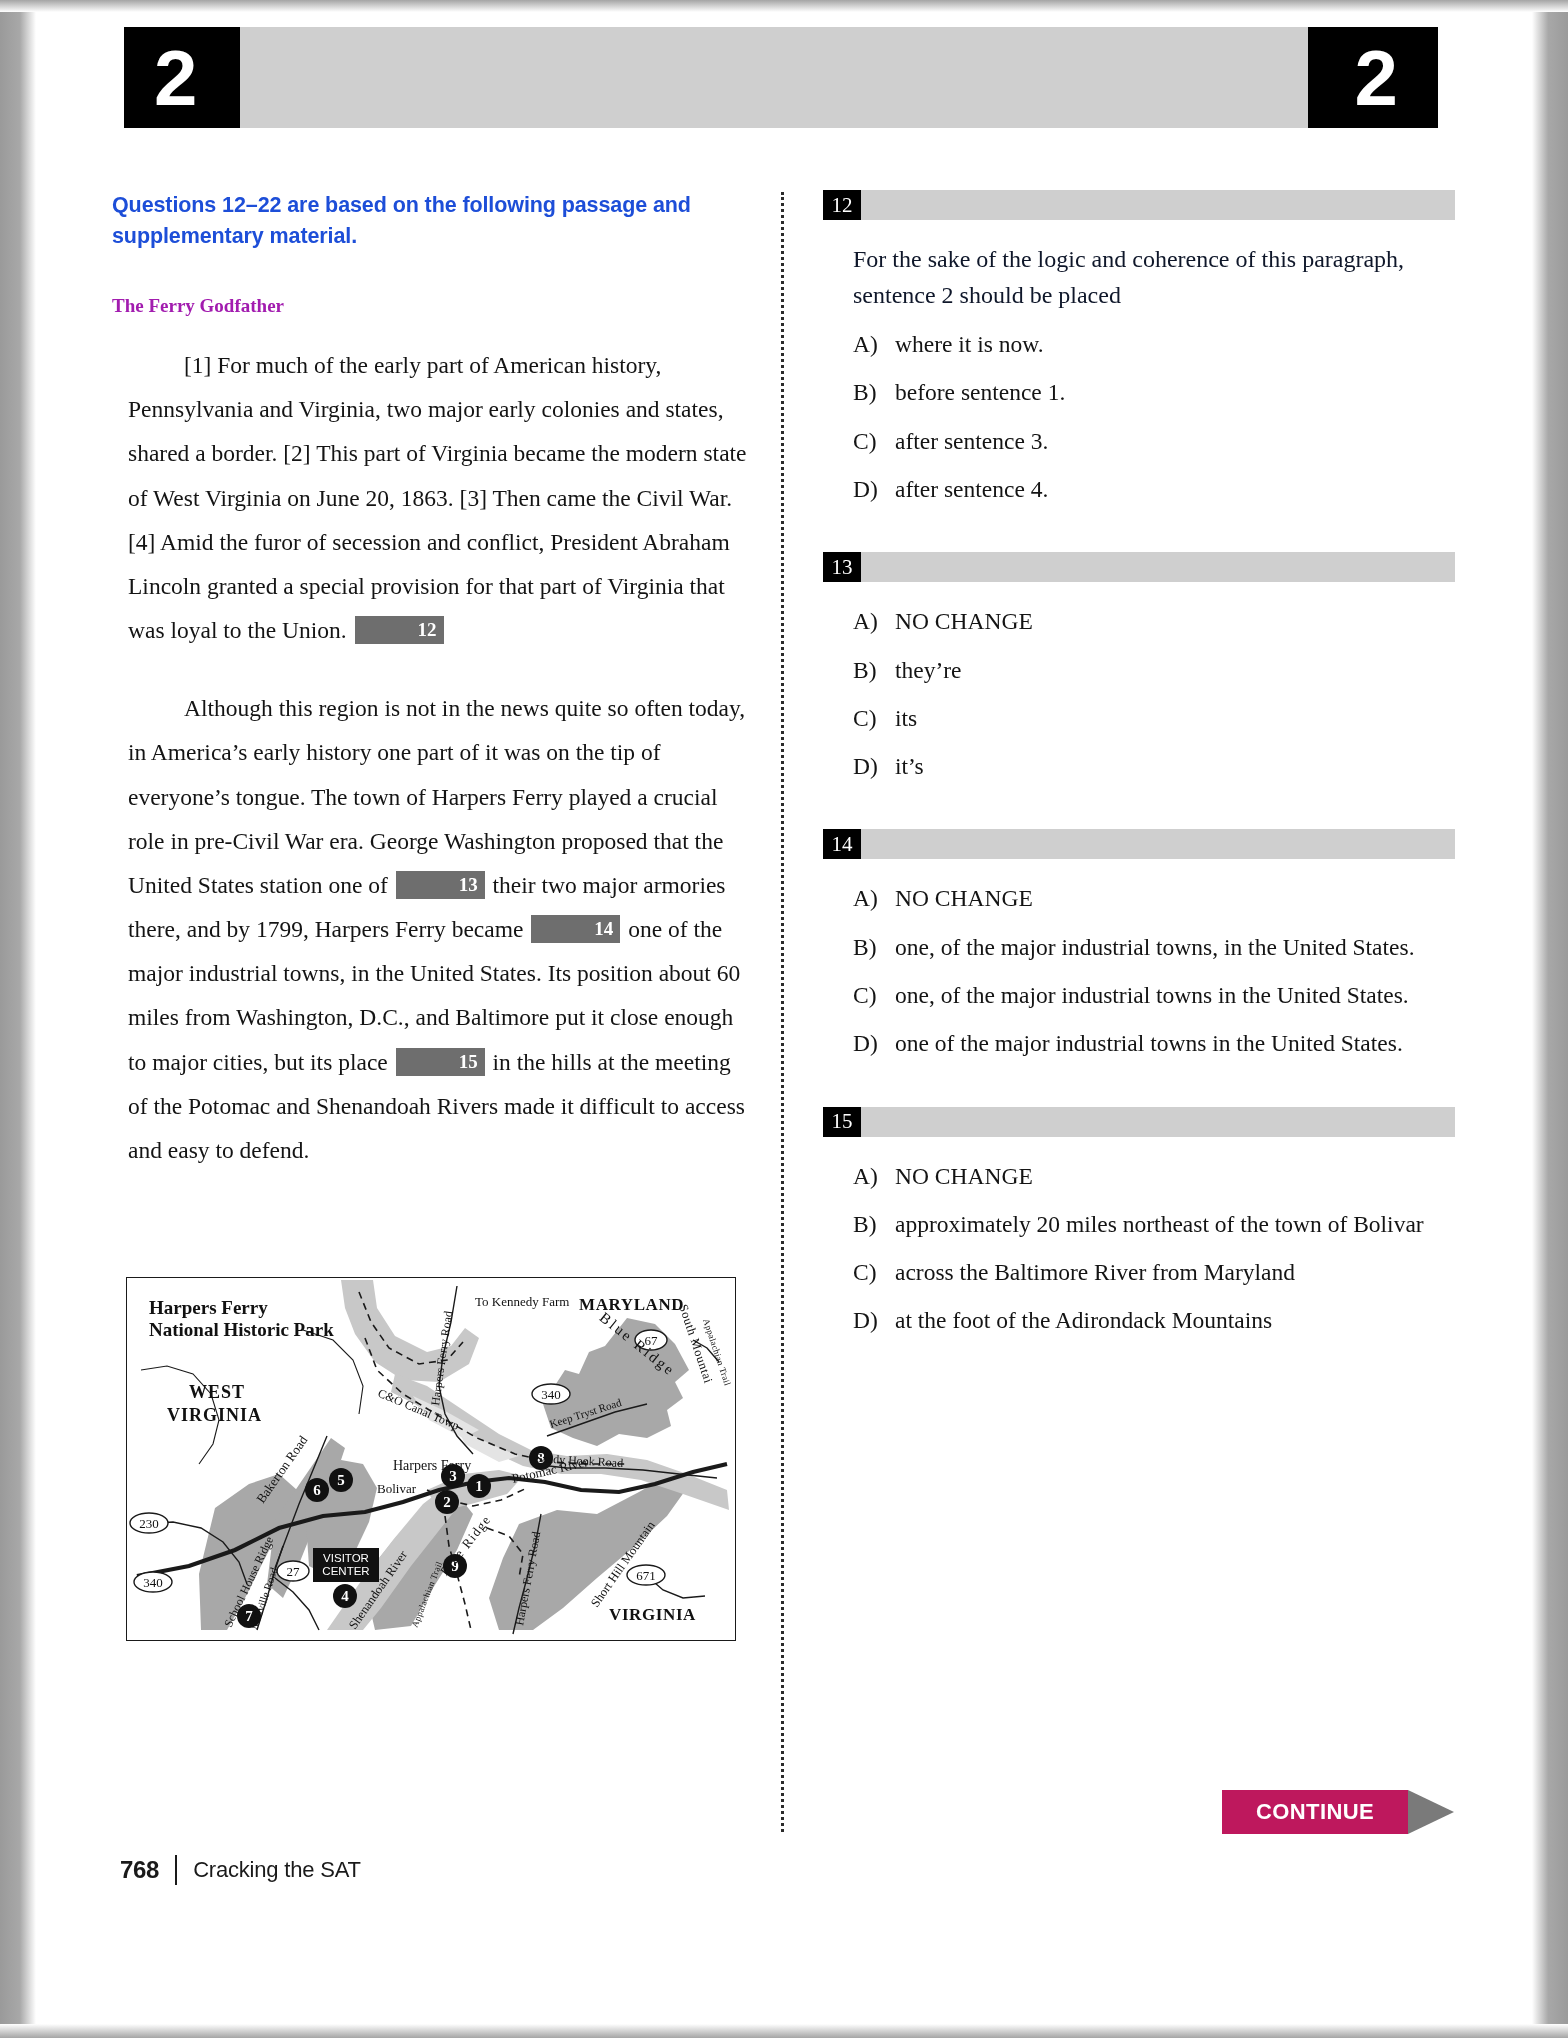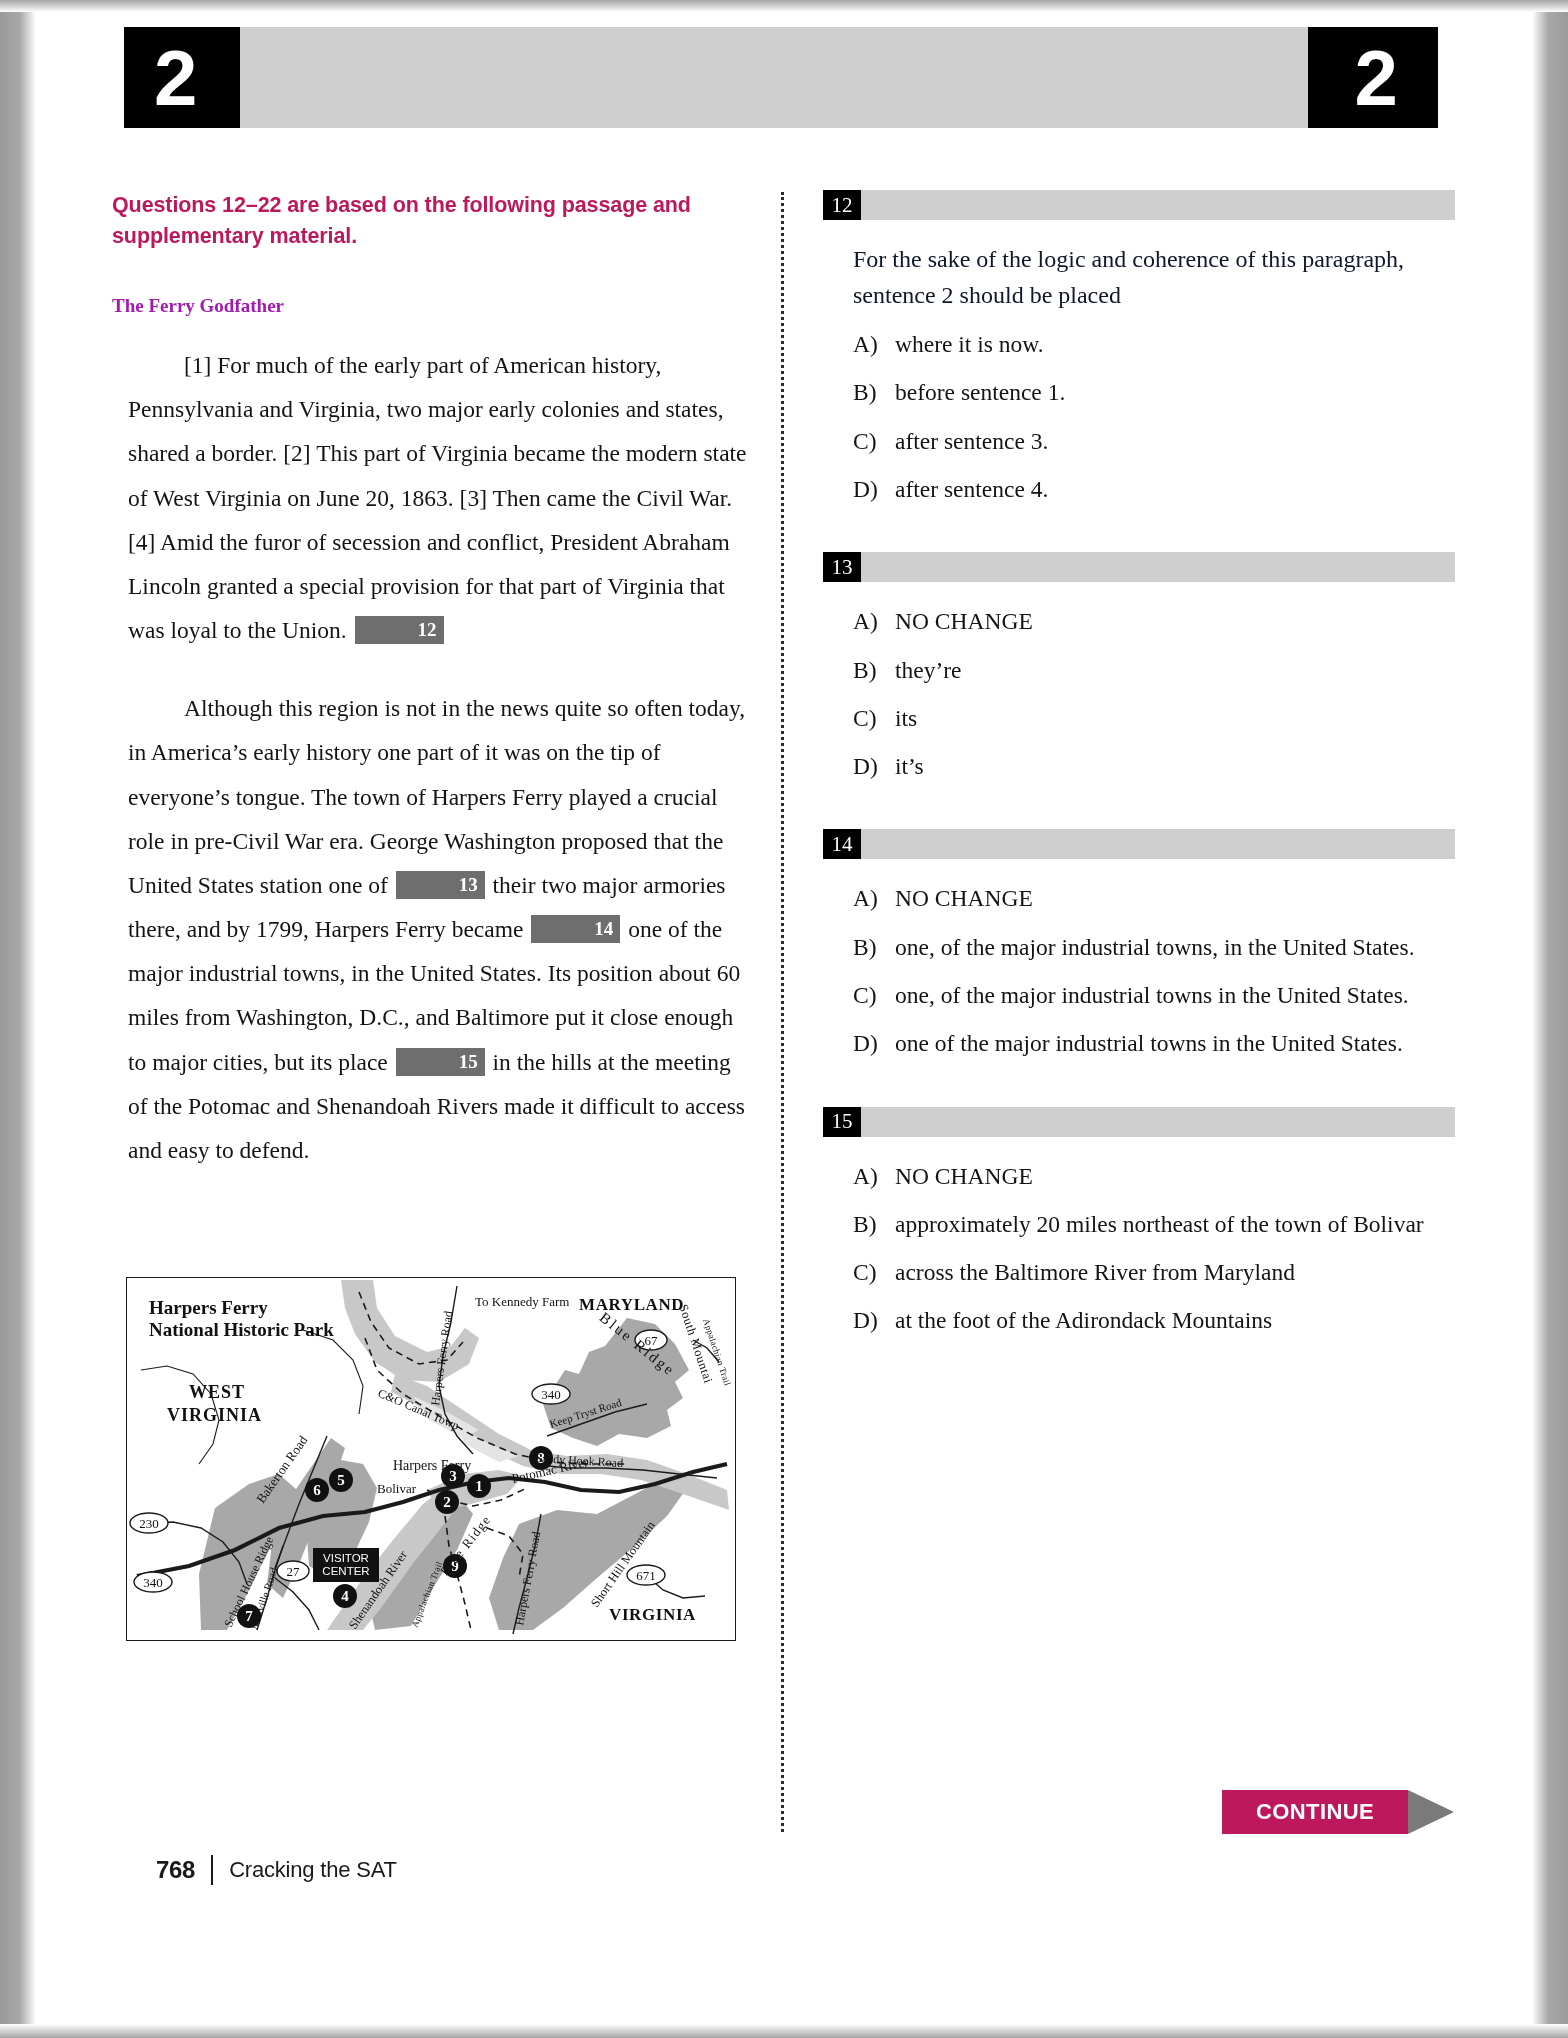--- a/index.html
+++ b/index.html
@@ -113,21 +113,21 @@
     width: 0;
     height: 1640px;
     border-left: 3px dotted #2b2b2b;
   }
 
   .instructions {
     font-family: "Liberation Sans", sans-serif;
     font-weight: bold;
     font-size: 21.5px;
     line-height: 1.42;
-    color: #be185d;
+    color: #1d4ed8;
     letter-spacing: -0.1px;
     margin-bottom: 44px;
   }
 
   .passage-title {
     font-family: "Liberation Serif", serif;
     font-weight: bold;
     font-size: 19px;
     margin-bottom: 26px;
     color: #a21caf;
@@ -252,21 +252,20 @@
     top: 1855px;
     display: flex;
     align-items: center;
     font-family: "Liberation Sans", sans-serif;
   }
   #footer .pgnum {
     font-weight: bold;
     font-size: 24px;
     color: #1a1a1a;
     letter-spacing: -0.3px;
-    margin-left: 36px;
   }
   #footer .sep {
     width: 2px;
     height: 30px;
     background: #1a1a1a;
     margin: 0 16px;
   }
   #footer .bookname {
     font-size: 22px;
     color: #1a1a1a;

